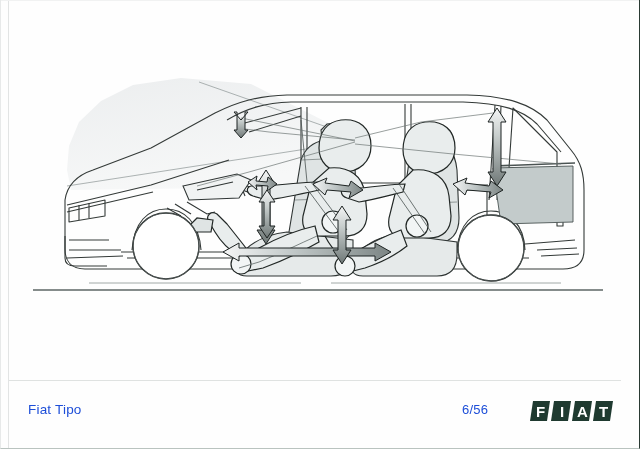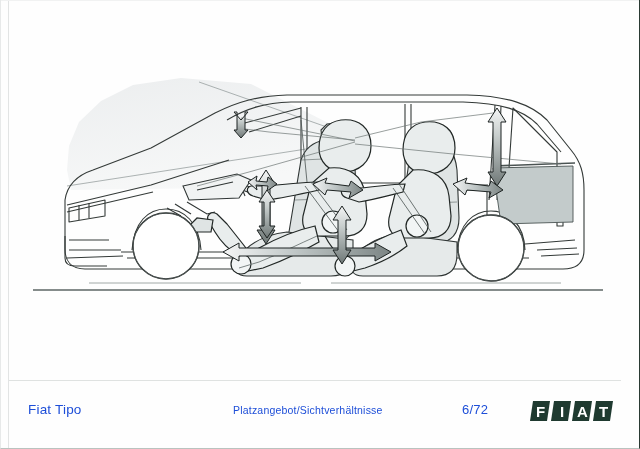--- a/index.html
+++ b/index.html
@@ -361,22 +361,21 @@
         <path d="M32,290 L602,290" stroke="#5c6664" stroke-width="1.3" fill="none"></path>
         <path d="M88,283 L300,283" stroke="#8b9493" stroke-width="0.8" fill="none"></path>
         <path d="M330,283 L560,283" stroke="#8b9493" stroke-width="0.8" fill="none"></path>
       </g>
     </svg>
   </div>
 
   <div id="footer">
     <div id="footer-rule"></div>
     <div class="foot-text" id="model-name">Fiat Tipo</div>
-    <div class="foot-text" id="caption">Platzangebot/Sichtverhältnisse</div>
-    <div class="foot-text" id="issue-date">6/72</div>
+    <div class="foot-text" id="issue-date">6/56</div>
   </div>
 
   <div id="brand-logo">
     <svg width="84" height="22" viewBox="0 0 84 22" xmlns="http://www.w3.org/2000/svg">
       <g fill="#1f3a30">
         <polygon points="4,1 21,1 18,21 1,21"></polygon>
         <polygon points="25,1 42,1 39,21 22,21"></polygon>
         <polygon points="46,1 63,1 60,21 43,21"></polygon>
         <polygon points="67,1 84,1 81,21 64,21"></polygon>
       </g>

